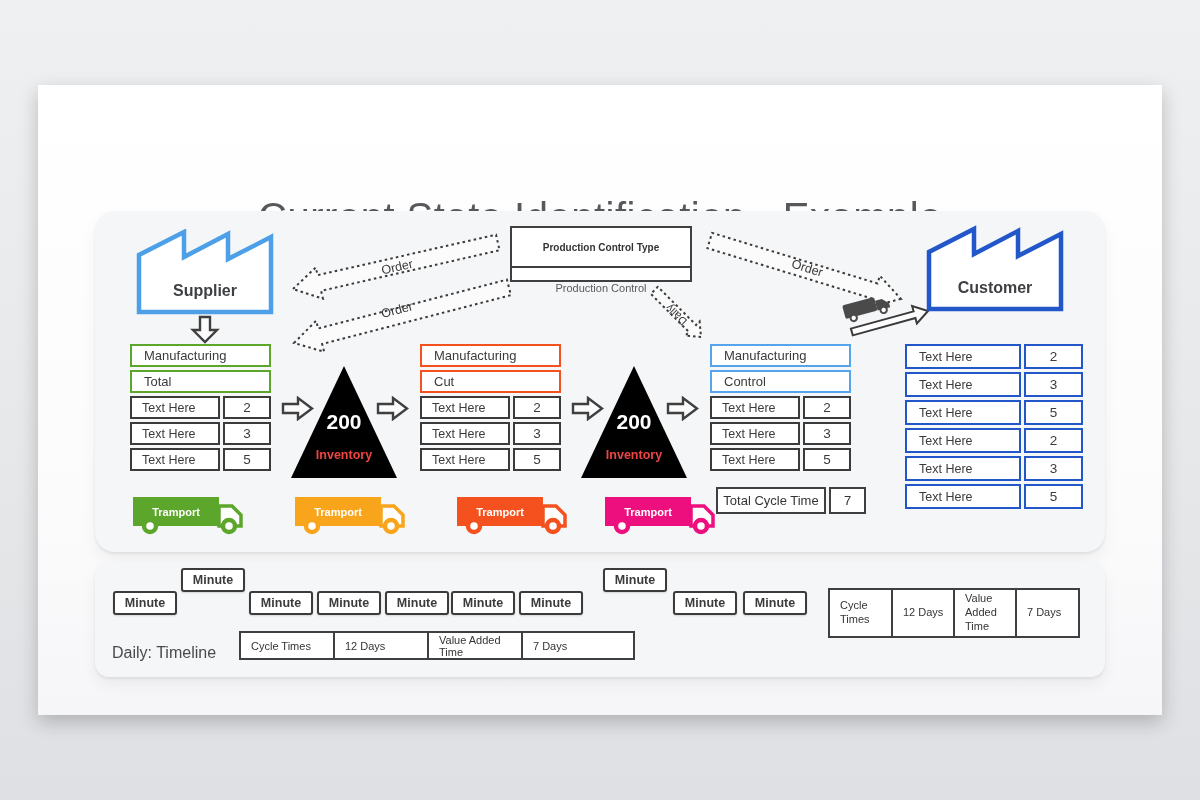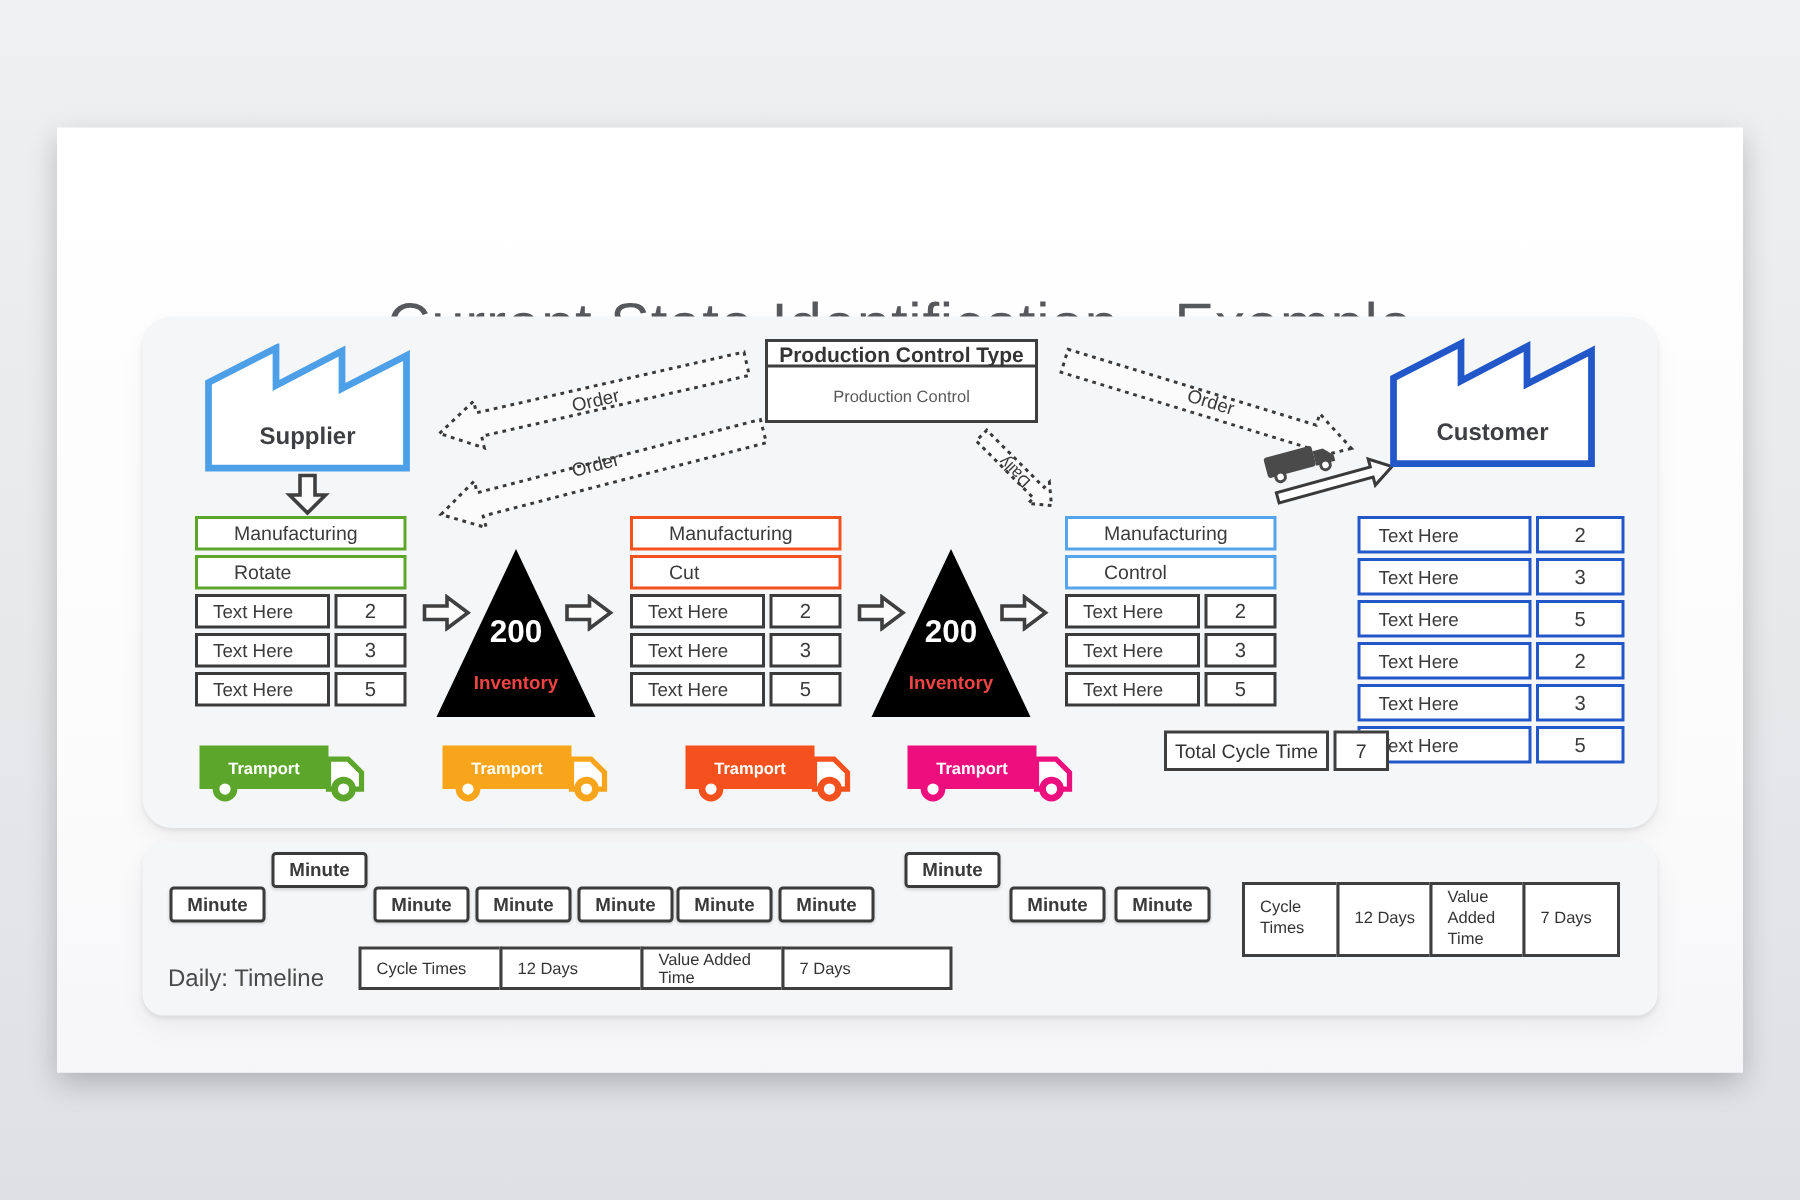--- a/index.html
+++ b/index.html
@@ -34,33 +34,33 @@
   svg text{ font-family:"Liberation Sans","DejaVu Sans",sans-serif; }
 
   .abs{ position:absolute; }
 
   
   .pc-box{
     position:absolute; left:510px; top:226px; width:182px; height:56px;
     background:#fff; border:2.5px solid #3f3f3f;
   }
   .pc-title{
-    height:17px; border-bottom:2.5px solid #3f3f3f; display:flex;
-    align-items:center; justify-content:center; font-size:14px; font-weight:700; color:#343434;
+    height:40px; border-bottom:2.5px solid #3f3f3f; display:flex;
+    align-items:center; justify-content:center; font-size:10px; font-weight:700; color:#343434;
   }
   .pc-value{
     height:40px; display:flex; align-items:center; justify-content:center;
     font-size:11px; color:#5a5a5a;
   }
 
   
   .proc{ position:absolute; width:141px; display:flex; flex-direction:column; gap:3px; }
   .proc-row{
     height:23px; background:#fff; border:2.5px solid; display:flex;
-    align-items:center; padding-left:24px; font-size:13px; color:#3b3b3b;
+    align-items:center; padding-left:12px; font-size:13px; color:#3b3b3b;
   }
   .proc-split{ display:flex; gap:3px; height:23px; }
   .proc-split .cell-label{
     flex:0 0 90px; background:#fff; border:2.5px solid; display:flex;
     align-items:center; padding-left:10px; font-size:12.5px; color:#3b3b3b;
   }
   .proc-split .cell-value{
     flex:1; background:#fff; border:2.5px solid; display:flex;
     align-items:center; justify-content:center; font-size:13.5px; color:#3b3b3b;
   }
@@ -77,21 +77,21 @@
   .cust-row .cell-label{
     flex:0 0 116px; background:#fff; border:2.5px solid #2257C9; display:flex;
     align-items:center; padding-left:12px; font-size:12.5px; color:#3b3b3b;
   }
   .cust-row .cell-value{
     flex:1; background:#fff; border:2.5px solid #2257C9; display:flex;
     align-items:center; justify-content:center; font-size:13.5px; color:#3b3b3b;
   }
 
   
-  .tct{ position:absolute; left:776px; top:487px; display:flex; gap:3px; height:27px;justify-content:flex-end; }
+  .tct{ position:absolute; left:716px; top:487px; display:flex; gap:3px; height:27px;justify-content:flex-end; }
   .tct .cell-label{
     width:110px; background:#fff; border:2px solid #3f3f3f; display:flex;
     align-items:center; justify-content:center; font-size:13px; color:#343434;
   }
   .tct .cell-value{
     width:37px; background:#fff; border:2px solid #3f3f3f; display:flex;
     align-items:center; justify-content:center; font-size:13px; color:#343434;
   }
 
   
@@ -204,21 +204,21 @@
   </svg>
   <svg class="abs" style="left:571px;top:396px" width="34" height="25" viewBox="0 0 34 25">
     <path d="M2 8 H17 V2 L31 12.5 L17 23 V17 H2 Z" fill="#fbfbfc" stroke="#3f3f3f" stroke-width="2.4"></path>
   </svg>
   <svg class="abs" style="left:666px;top:396px" width="34" height="25" viewBox="0 0 34 25">
     <path d="M2 8 H17 V2 L31 12.5 L17 23 V17 H2 Z" fill="#fbfbfc" stroke="#3f3f3f" stroke-width="2.4"></path>
   </svg>
 
   <div class="proc" style="left:130px;top:344px">
     <div class="proc-row b-green">Manufacturing</div>
-    <div class="proc-row b-green">Rotate</div>
+    <div class="proc-row b-green">Total</div>
     <div class="proc-split">
       <div class="cell-label b-green">Text Here</div>
       <div class="cell-value b-green">2</div>
     </div>
     <div class="proc-split">
       <div class="cell-label b-green">Text Here</div>
       <div class="cell-value b-green">3</div>
     </div>
     <div class="proc-split">
       <div class="cell-label b-green">Text Here</div>

